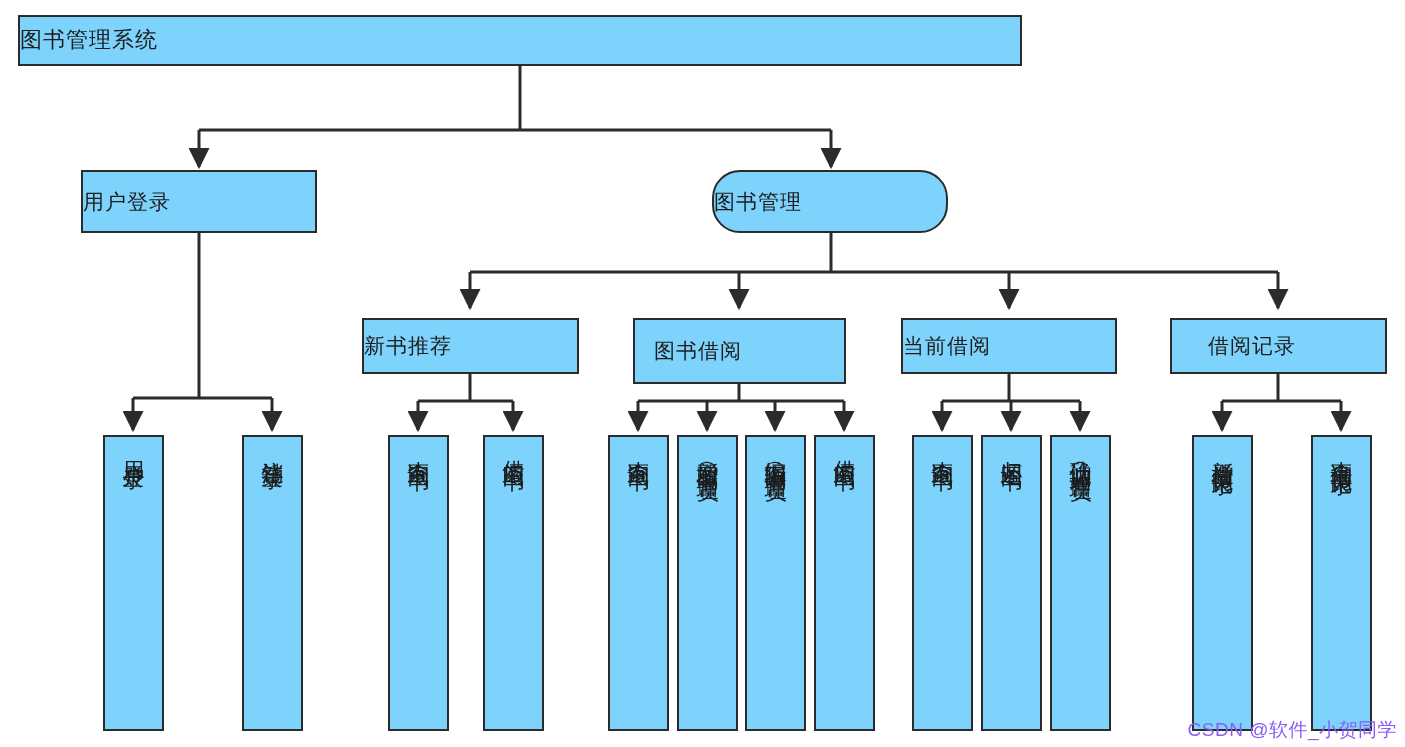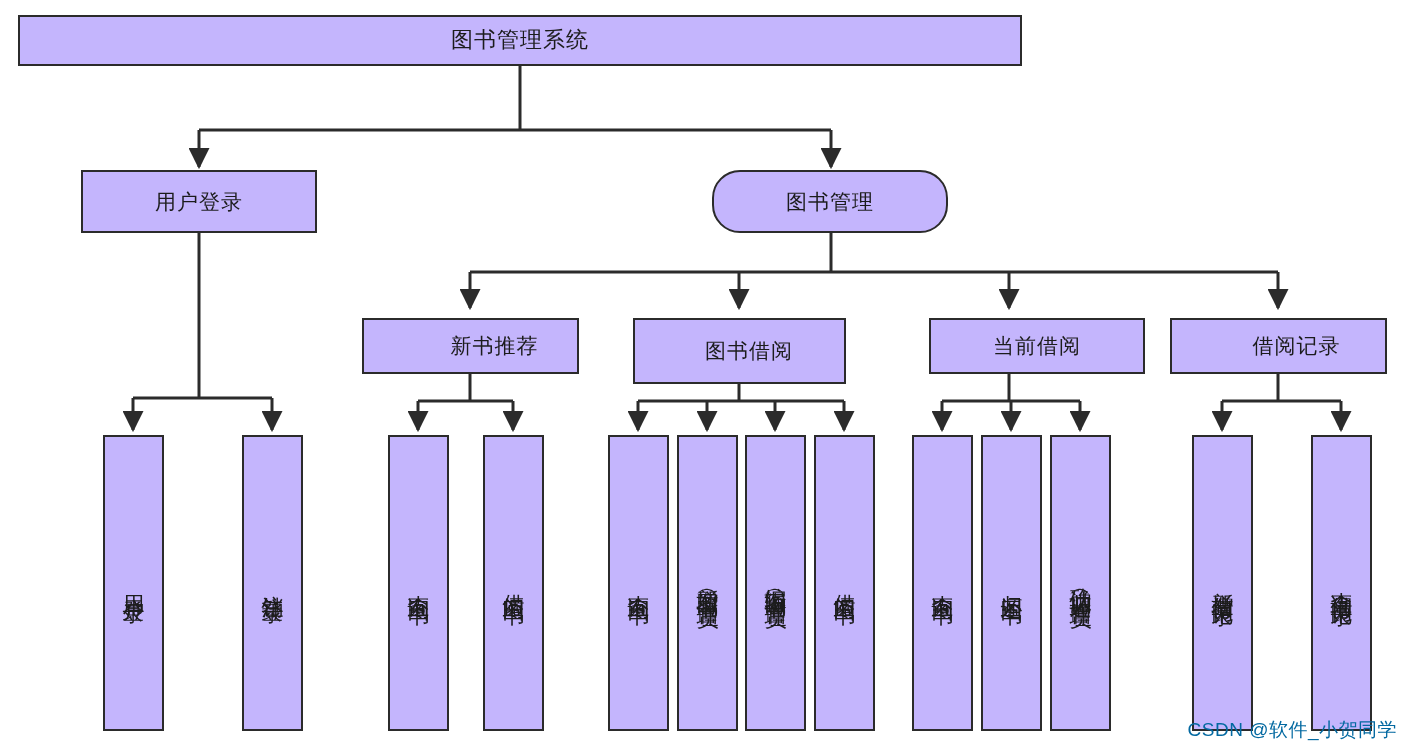--- a/index.html
+++ b/index.html
@@ -22,24 +22,23 @@
     left: 0;
     top: 0;
     width: 1405px;
     height: 747px;
     pointer-events: none;
   }
   .node {
     position: absolute;
     box-sizing: border-box;
     border: 2px solid #2b2b2b;
-    background: #c4b5fd;
+    background: #7dd3fc;
     display: flex;
     align-items: center;
-    justify-content: center;
     color: #1c1c1c;
   }
   .node.horiz {
     font-size: 21px;
     letter-spacing: 1px;
     line-height: 1.2;
   }
   .node.vert {
     writing-mode: vertical-rl;
     text-orientation: upright;
@@ -50,21 +49,21 @@
     white-space: nowrap;
   }
   .node.root {
     font-size: 22px;
   }
   .watermark {
     position: absolute;
     right: 8px;
     bottom: 4px;
     font-size: 19px;
-    color: #0369a1;
+    color: #8b5cf6;
     letter-spacing: 0.5px;
     white-space: nowrap;
   }
 </style>
 </head>
 <body>
 
 <div id="canvas">
 
   <svg class="edges" viewBox="0 0 1405 747">
@@ -121,27 +120,27 @@
     <span>图书管理系统</span>
   </div>
 
   <div class="node horiz" style="left:81px; top:170px; width:236px; height:63px;">
     <span>用户登录</span>
   </div>
   <div class="node horiz" style="left:712px; top:170px; width:236px; height:63px;border-radius:28px;">
     <span>图书管理</span>
   </div>
 
-  <div class="node horiz" style="left:362px; top:318px; width:217px; height:56px;padding-left:48px;">
+  <div class="node horiz" style="left:362px; top:318px; width:217px; height:56px;">
     <span>新书推荐</span>
   </div>
   <div class="node horiz" style="left:633px; top:318px; width:213px; height:66px;padding-left:19px;">
     <span>图书借阅</span>
   </div>
-  <div class="node horiz" style="left:901px; top:318px; width:216px; height:56px;margin-left:28px;">
+  <div class="node horiz" style="left:901px; top:318px; width:216px; height:56px;">
     <span>当前借阅</span>
   </div>
   <div class="node horiz" style="left:1170px; top:318px; width:217px; height:56px;padding-left:36px;">
     <span>借阅记录</span>
   </div>
 
   <div class="node vert" style="left:103px; top:435px; width:61px; height:296px;">
     <span>用户登录</span>
   </div>
   <div class="node vert" style="left:242px; top:435px; width:61px; height:296px;">

